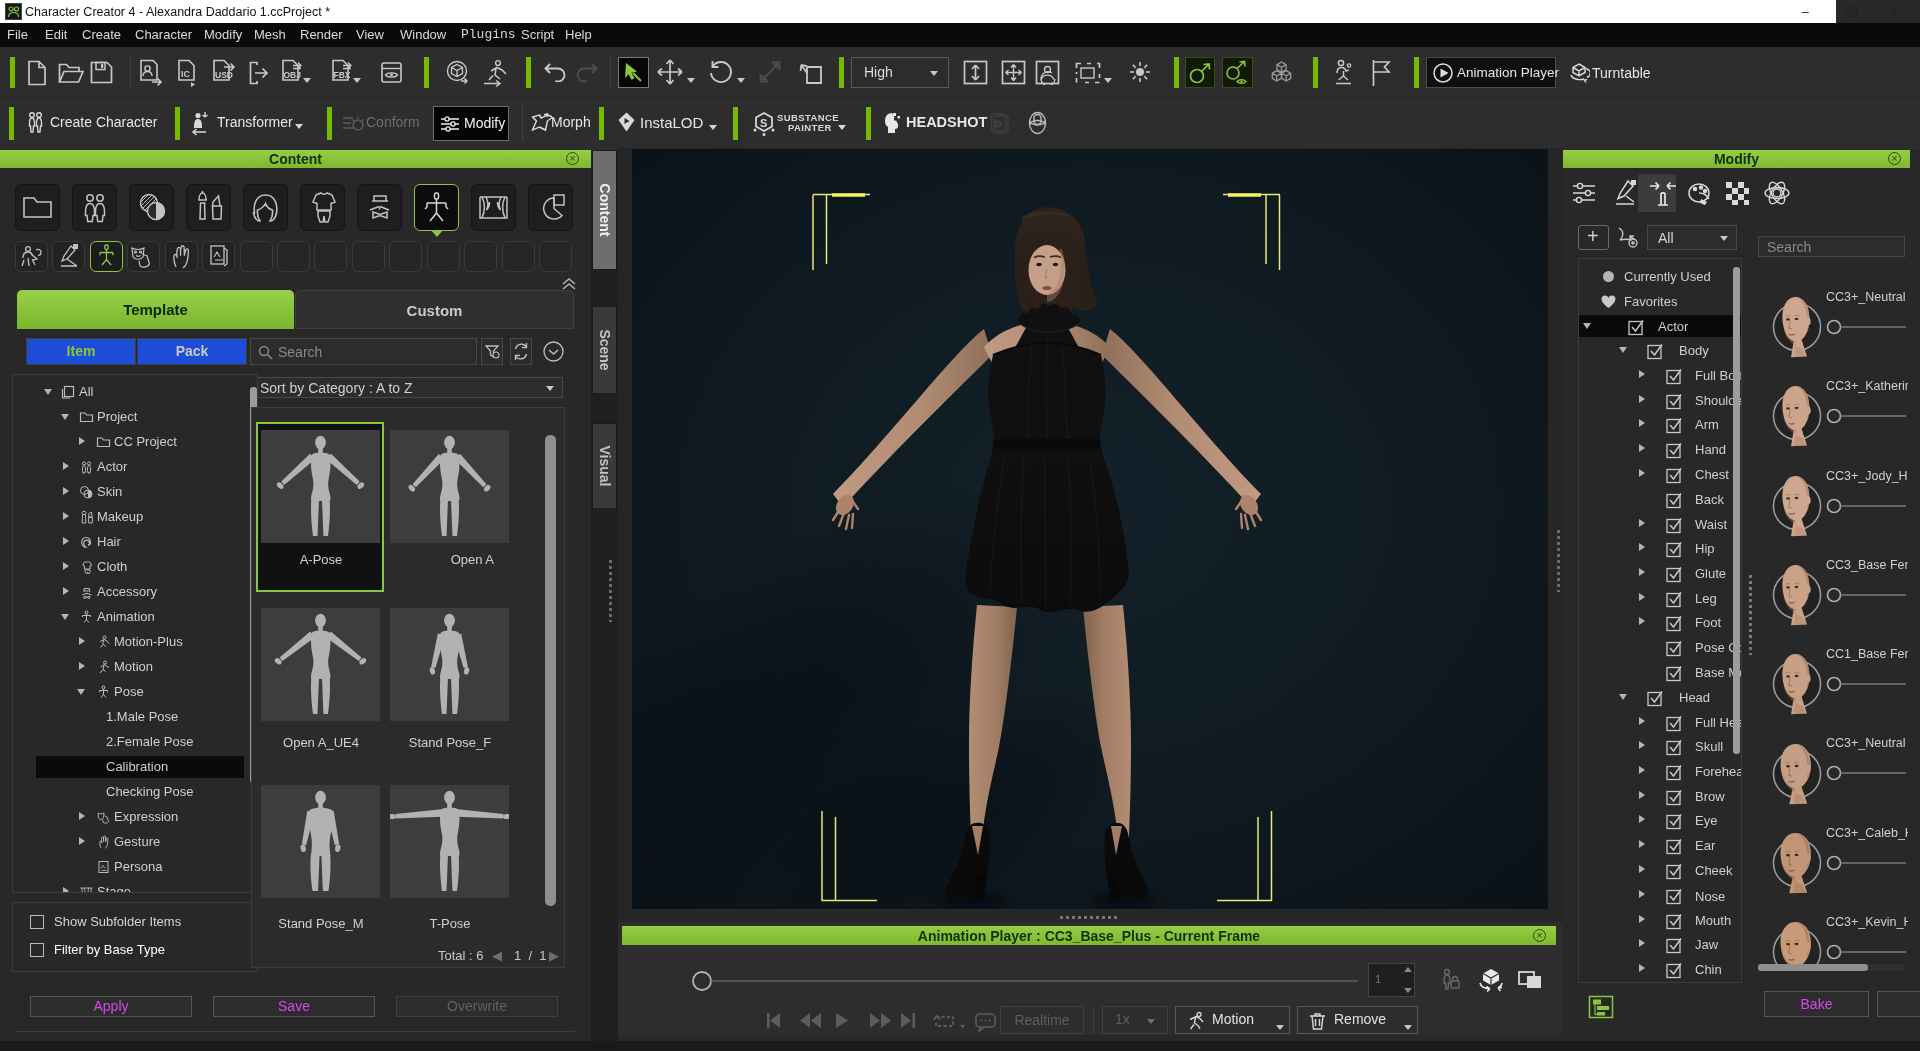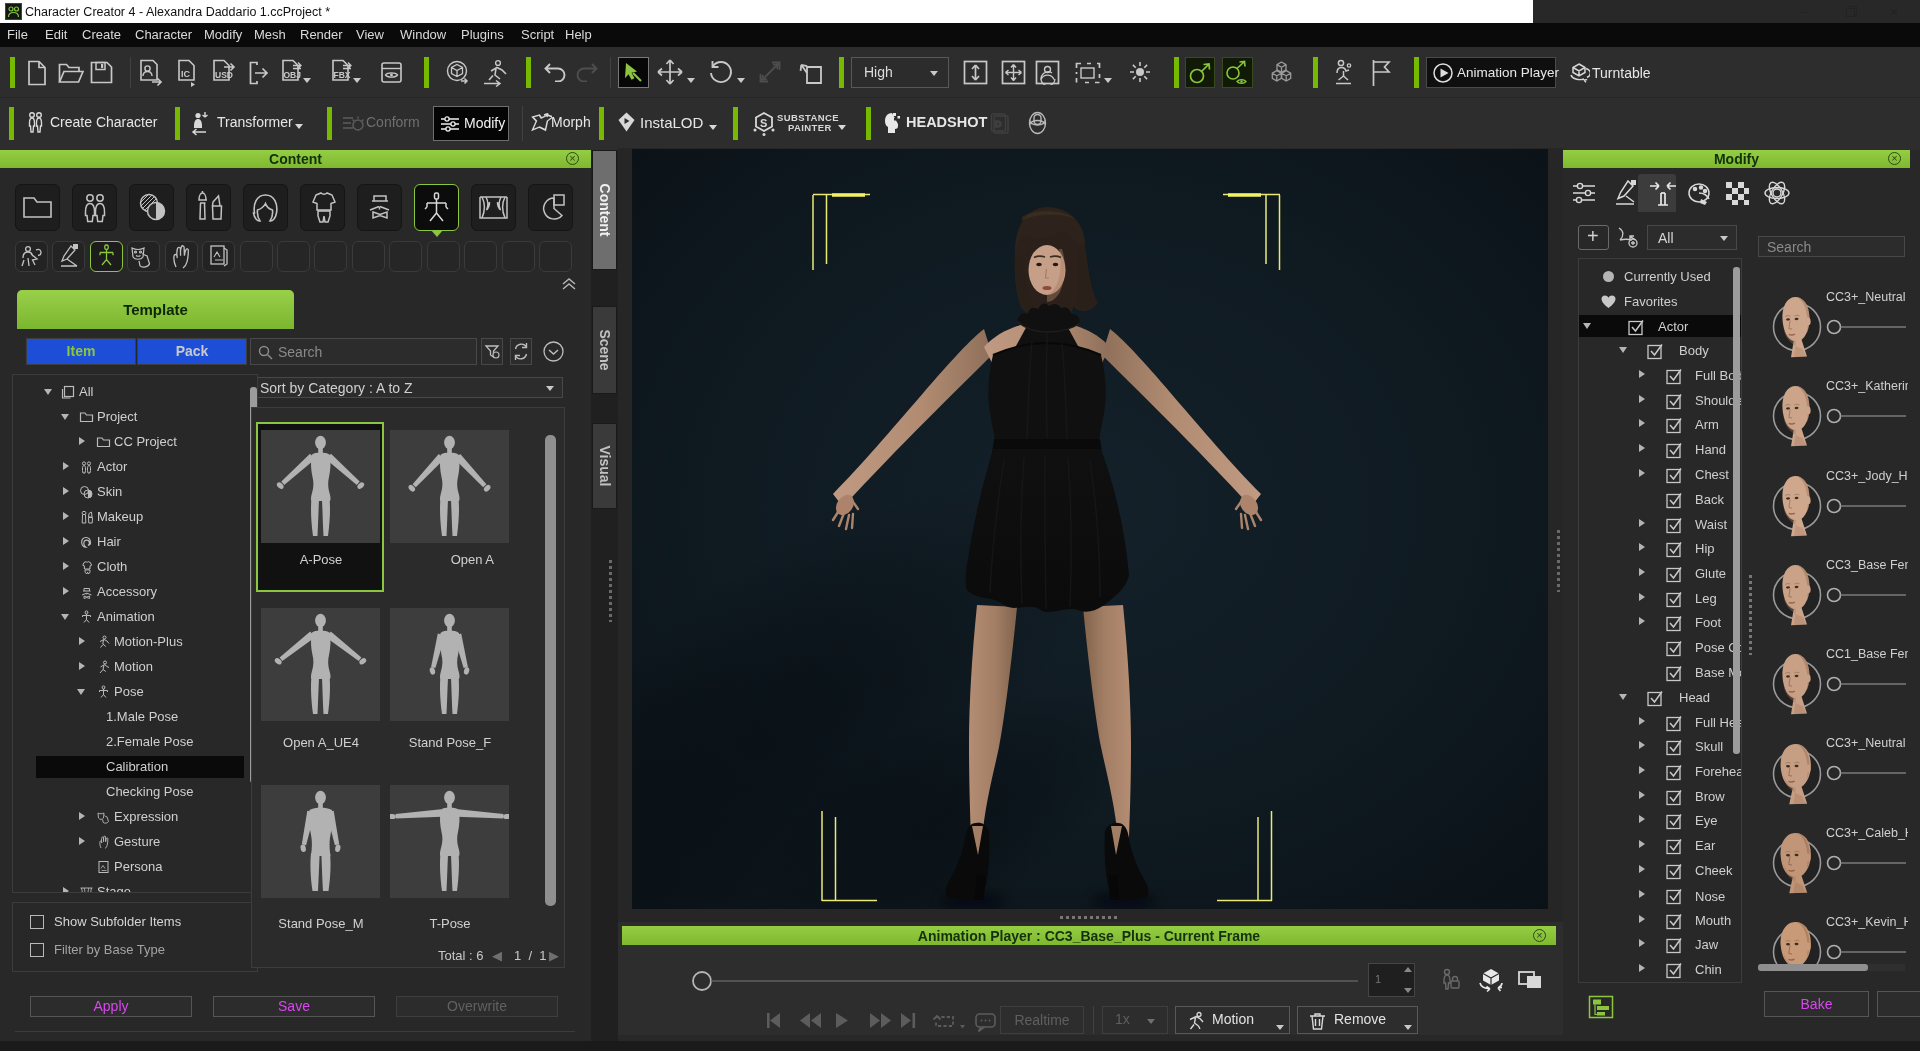--- a/index.html
+++ b/index.html
@@ -1,21 +1,21 @@
 <!DOCTYPE html>
 <html><head>
 <meta charset="utf-8">
 <style>
 html,body{margin:0;padding:0;width:1920px;height:1051px;overflow:hidden;background:#282828;
 font-family:"Liberation Sans",sans-serif;}
 *{box-sizing:border-box;}
 .abs{position:absolute;}
 #root{position:relative;width:1920px;height:1051px;}
 
-#titlebar{left:0;top:0;width:1533px;height:23px;background:#fff;color:#000;}
+#titlebar{left:0;top:0;width:1836px;height:23px;background:#fff;color:#000;}
 #titlebar .ttext{position:absolute;left:25px;top:5px;font-size:12.5px;color:#111;}
 #appicon{position:absolute;left:8px;top:3px;width:17px;height:17px;background:#1d1d1d;}
 .winbtn{position:absolute;top:0;height:23px;width:46px;color:#222;text-align:center;line-height:23px;font-size:13px;}
 
 #menubar{left:0;top:23px;width:1920px;height:24px;background:#0a0a0a;}
 .mitem{position:absolute;top:4px;font-size:13px;color:#dadada;}
 
 #tb1{left:0;top:47px;width:1920px;height:51px;background:#2d2d2d;border-bottom:1px solid #262626;}
 #tb2{left:0;top:98px;width:1920px;height:52px;background:#2d2d2d;}
 .gbar{position:absolute;width:5px;background:#76b900;}
@@ -81,21 +81,21 @@
 <div class="abs" id="menubar">
  <div class="mitem" style="left:7px;">File</div>
  <div class="mitem" style="left:45px;">Edit</div>
  <div class="mitem" style="left:82px;">Create</div>
  <div class="mitem" style="left:135px;">Character</div>
  <div class="mitem" style="left:204px;">Modify</div>
  <div class="mitem" style="left:254px;">Mesh</div>
  <div class="mitem" style="left:300px;">Render</div>
  <div class="mitem" style="left:356px;">View</div>
  <div class="mitem" style="left:400px;">Window</div>
- <div class="mitem" style="left:461px;">Plugins</div>
+ <div class="mitem" style="left:461px;font-family:Liberation Mono, monospace;">Plugins</div>
  <div class="mitem" style="left:521px;">Script</div>
  <div class="mitem" style="left:565px;">Help</div>
 </div>
 
 <div class="abs" id="tb1">
  <div class="gbar" style="left:10px;top:10px;height:31px;"></div>
  <svg class="ticon" style="left:26px;top:13px" width="22" height="26" viewBox="0 0 22 26">
         <path d="M3 1.5 h10 l6 6 V24.5 H3 Z M13 1.5 v6 h6" fill="none" stroke="#c8c8c8" stroke-width="1.7"></path>
       </svg>
  <svg class="ticon" style="left:58px;top:15px" width="26" height="22" viewBox="0 0 26 22">
@@ -463,20 +463,21 @@
  <div class="ibtn2" style="left:389px;top:91px;background:#262626;"></div>
  <div class="ibtn2" style="left:427px;top:91px;background:#262626;"></div>
  <div class="ibtn2" style="left:464px;top:91px;background:#262626;"></div>
  <div class="ibtn2" style="left:502px;top:91px;background:#262626;"></div>
  <div class="ibtn2" style="left:539px;top:91px;background:#262626;"></div>
  <svg class="abs" style="left:561px;top:128px" width="16" height="12" viewBox="0 0 16 12">
         <path d="M2 6 L8 1 14 6 M2 11 L8 6 14 11" fill="none" stroke="#b5b5b5" stroke-width="1.5"></path>
       </svg>
 
  <div class="tab-template">Template</div>
+ <div class="tab-custom">Custom</div>
 
  <div class="smalltab" style="left:26px;top:188px;width:110px;color:#8cc63f;">Item</div>
  <div class="smalltab" style="left:137px;top:188px;width:110px;color:#c9c9c9;">Pack</div>
  <div class="searchbox" style="left:250px;top:188px;width:227px;height:27px;">
         <svg style="position:absolute;left:7px;top:6px" width="15" height="15" viewBox="0 0 15 15">
           <circle cx="6" cy="6" r="4.5" fill="none" stroke="#8a8a8a" stroke-width="1.5"></circle>
           <path d="M9.5 9.5 L14 14" stroke="#8a8a8a" stroke-width="1.5"></path>
         </svg>
         <span style="position:absolute;left:27px;top:5px;">Search</span>
       </div>
@@ -646,21 +647,21 @@
             <path d="M1.5 3 h12 M2.5 3 c1 3.5 1 6.5 0 9.5 M12.5 3 c-1 3.5-1 6.5 0 9.5 M5 3 c1.5 3 1 6-1.5 9 M10 3 c-1.5 3-1 6 1.5 9" fill="none" stroke="#bbb" stroke-width="0.9"></path>
           </svg>
           <span style="position:absolute;left:84px;top:3px;">Stage</span>
         </div>
 <div style="position:absolute;left:237px;top:12px;width:7px;height:396px;background:#9c9c9c;border-radius:3px;"></div>
 </div>
 <div class="abs" style="left:12px;top:752px;width:246px;height:70px;border:1px solid #3c3c3c;">
 <div class="cbx" style="left:17px;top:12px;"></div>
         <span style="position:absolute;left:41px;top:11px;font-size:13px;color:#d5d5d5;">Show Subfolder Items</span>
 <div class="cbx" style="left:17px;top:40px;"></div>
-        <span style="position:absolute;left:41px;top:39px;font-size:13px;color:#a3a3a3;">Filter by Base Type</span>
+        <span style="position:absolute;left:41px;top:39px;font-size:13px;color:#ffffff;">Filter by Base Type</span>
 </div>
 <div class="btn" style="left:30px;top:846px;width:162px;">Apply</div>
 <div class="btn" style="left:213px;top:846px;width:162px;">Save</div>
 <div class="btn" style="left:396px;top:846px;width:162px;color:#616161;border-color:#3e3e3e;">Overwrite</div>
 <div class="abs" style="left:15px;top:881px;width:560px;height:1px;background:#3c3c3c;"></div>
 
 <div class="abs" style="left:251px;top:257px;width:314px;height:561px;border:1px solid #3c3c3c;background:#2b2b2b;">
 <div style="position:absolute;left:4px;top:14px;width:128px;height:170px;border:2px solid #8cc63f;background:#111;"></div>
 <div style="position:absolute;left:9px;top:22px;width:119px;height:113px;background:#3d3d3d;">
           <svg width="119" height="113" viewBox="0 0 119 113" style="position:absolute;left:0;top:0">

